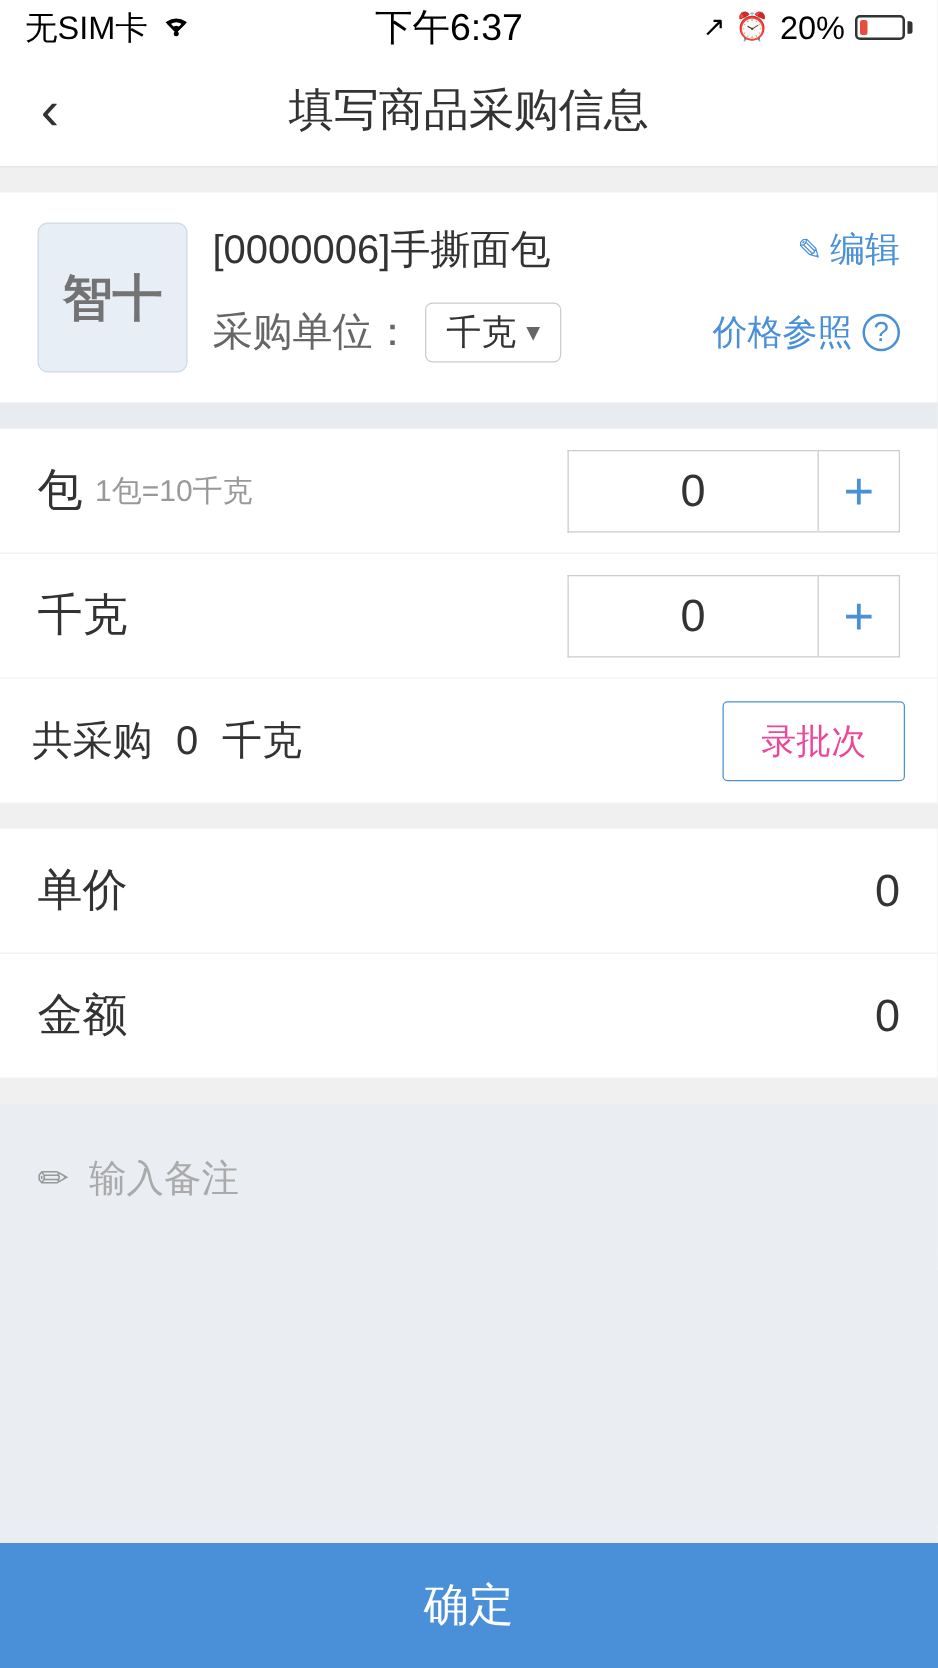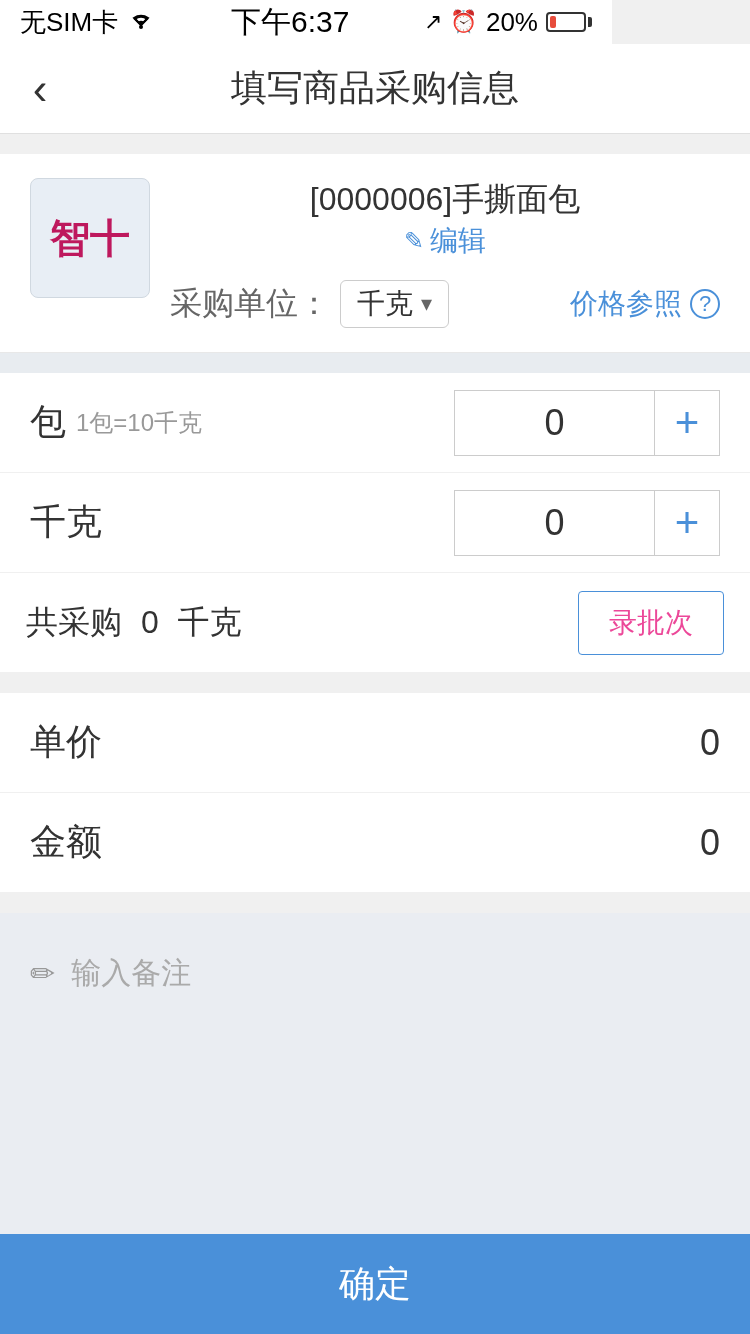--- a/index.html
+++ b/index.html
@@ -8,21 +8,21 @@
       width: 750px;
       min-height: 1334px;
       font-family: -apple-system, "PingFang SC", "Helvetica Neue", Arial, sans-serif;
       background: #f0f0f0;
       font-size: 32px;
       color: #333;
     }
 
     
     .status-bar {
-      width: 612px;
+      width: 750px;
       height: 44px;
       background: #fff;
       display: flex;
       align-items: center;
       justify-content: space-between;
       padding: 0 20px;
       font-size: 28px;
       color: #000;
     }
     .status-left {
@@ -112,32 +112,31 @@
       background: #e8eef5;
       border: 1px solid #d0d8e0;
       border-radius: 8px;
       display: flex;
       align-items: center;
       justify-content: center;
       flex-shrink: 0;
     }
     .product-image-text {
       font-size: 40px;
-      color: #be185d;
+      color: #737373;
       font-weight: bold;
     }
     .product-info {
       flex: 1;
     }
     .product-name-row {
       display: flex;
       align-items: center;
       justify-content: space-between;
       margin-bottom: 20px;
-      flex-direction: column;
     }
     .product-name {
       font-size: 32px;
       color: #333;
     }
     .edit-btn {
       display: flex;
       align-items: center;
       gap: 6px;
       color: #4a90d9;

